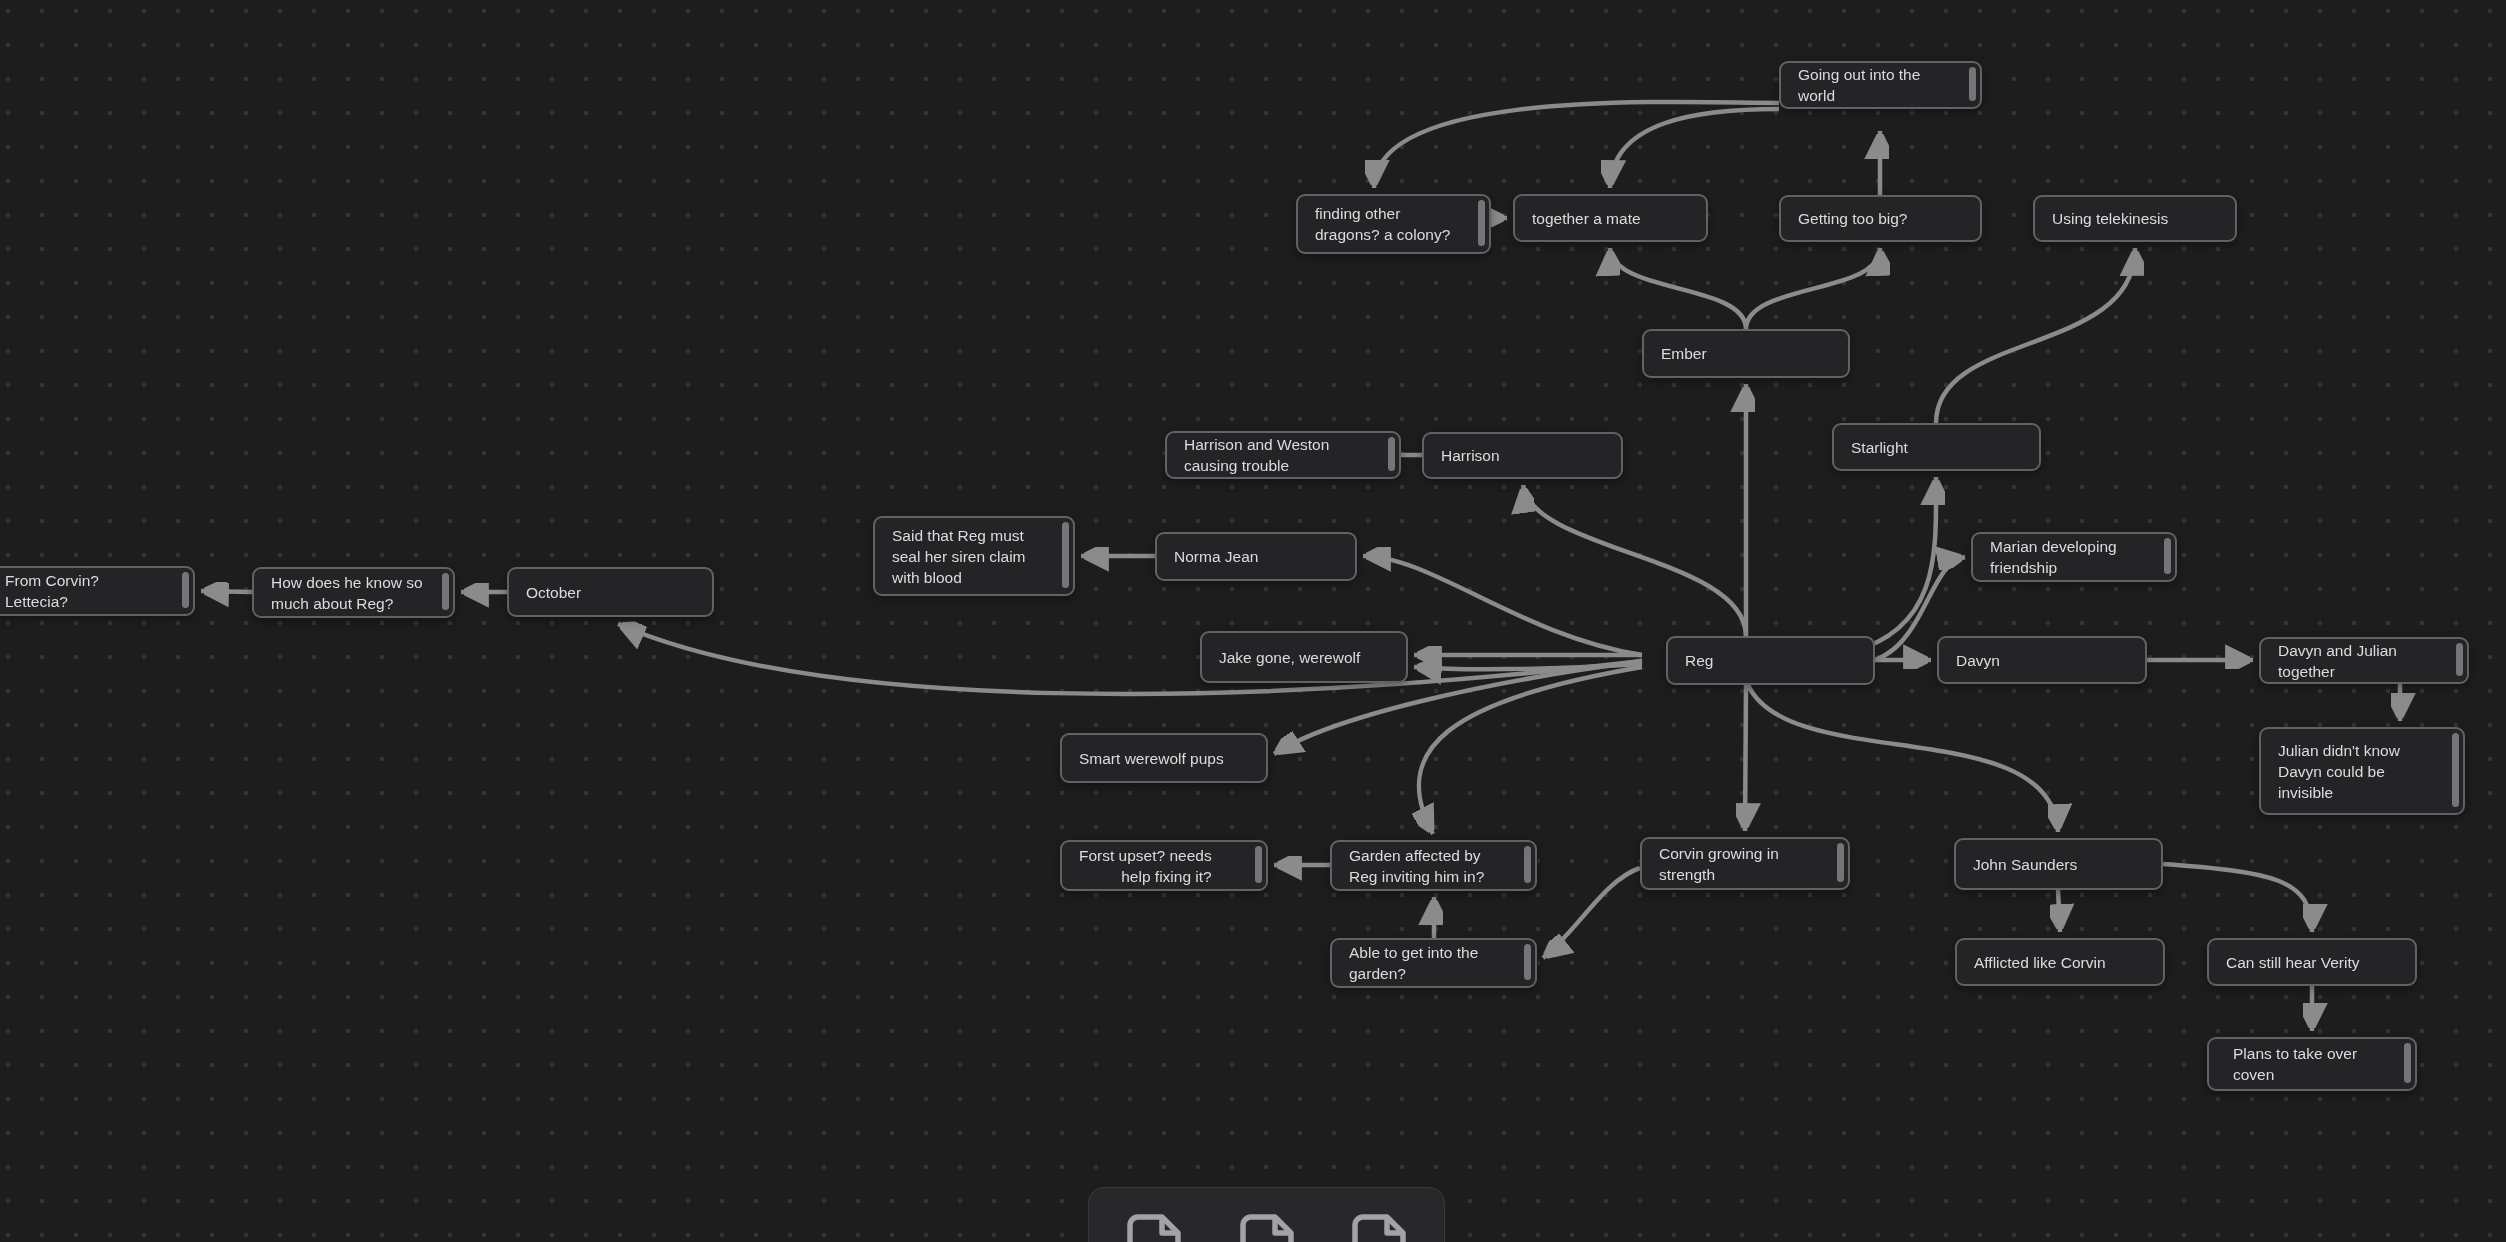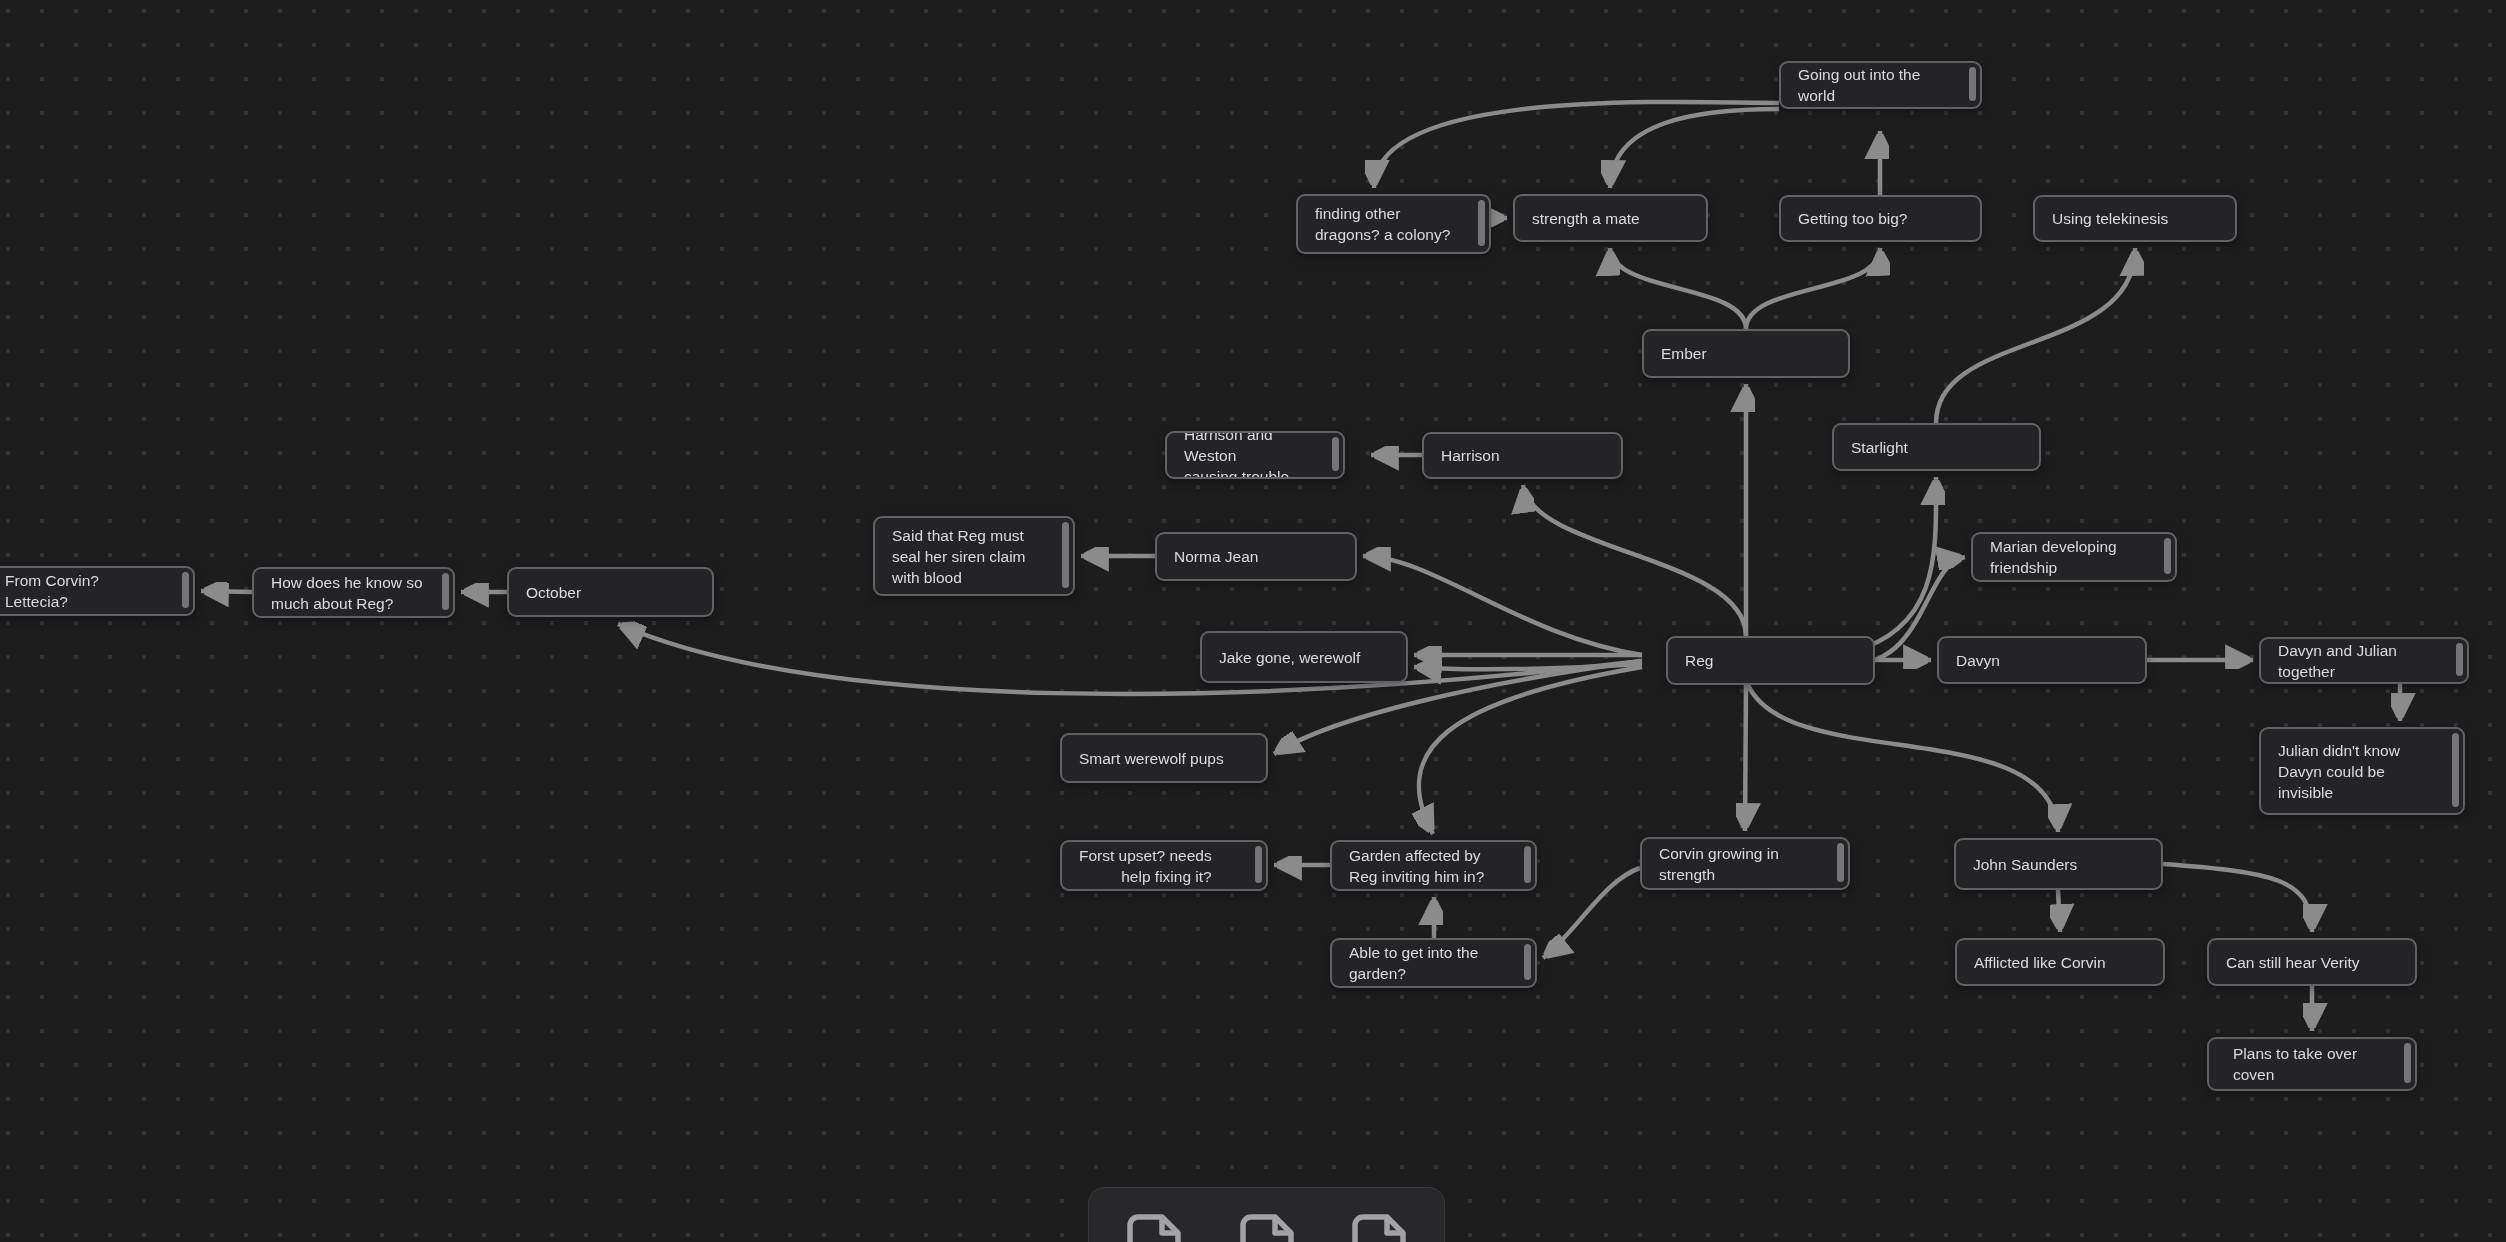--- a/index.html
+++ b/index.html
@@ -76,32 +76,32 @@
         <span class="lbl">Going out into the
 world</span>
         <div class="thumb"></div>
       </div>
       <div class="node" style="left: 1277px; top: 194px; width: 195px; height: 60px; margin-left: 19px;">
         <span class="lbl">finding other
 dragons? a colony?</span>
         <div class="thumb"></div>
       </div>
       <div class="node" style="left: 1513px; top: 194px; width: 195px; height: 48px;">
-        <span class="lbl">strength a mate</span>
+        <span class="lbl">together a mate</span>
       </div>
       <div class="node" style="left: 1779px; top: 195px; width: 203px; height: 47px;">
         <span class="lbl">Getting too big?</span>
       </div>
       <div class="node" style="left: 2033px; top: 195px; width: 204px; height: 47px;">
         <span class="lbl">Using telekinesis</span>
       </div>
       <div class="node" style="left: 1642px; top: 329px; width: 208px; height: 49px;">
         <span class="lbl">Ember</span>
       </div>
-      <div class="node" style="left: 1165px; top: 431px; width: 180px; height: 48px;">
+      <div class="node" style="left: 1165px; top: 431px; width: 236px; height: 48px;">
         <span class="lbl">Harrison and Weston
 causing trouble</span>
         <div class="thumb"></div>
       </div>
       <div class="node" style="left: 1422px; top: 432px; width: 201px; height: 47px;">
         <span class="lbl">Harrison</span>
       </div>
       <div class="node" style="left: 1832px; top: 423px; width: 209px; height: 48px;">
         <span class="lbl">Starlight</span>
       </div>

